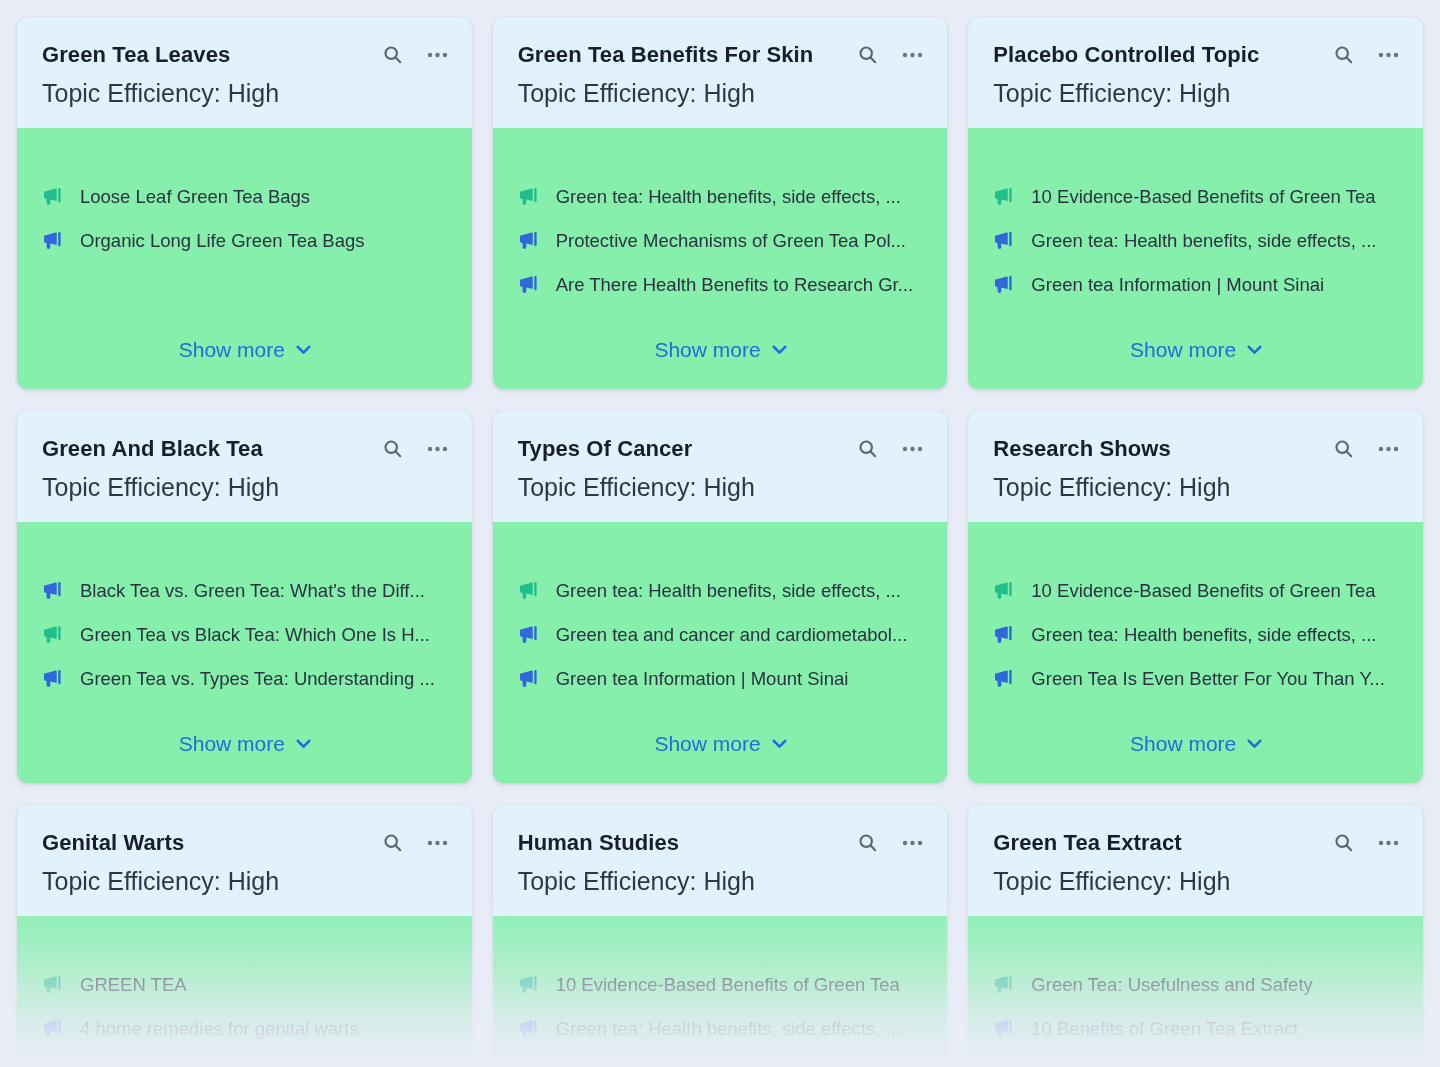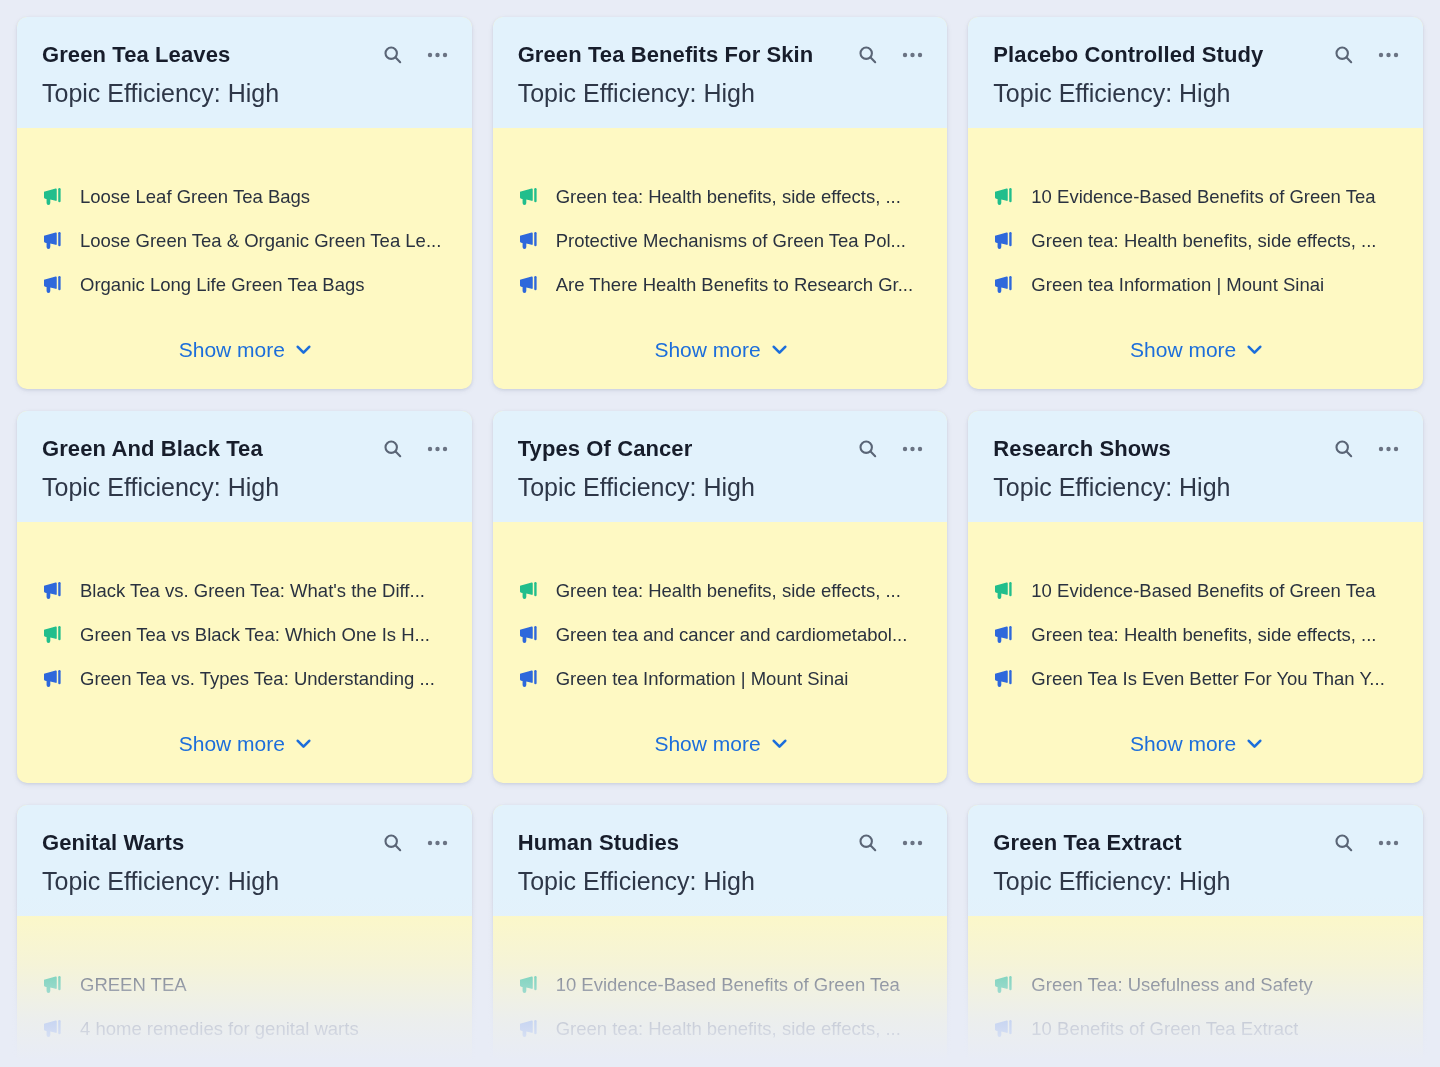--- a/index.html
+++ b/index.html
@@ -10,21 +10,21 @@
     position:relative;
   }
   .grid {
     display:grid;
     grid-template-columns:repeat(3, 1fr);
     grid-auto-rows:372px;
     gap:22px 21px;
     padding:17px;
   }
   .card {
-    background:#fef9c3;
+    background:#86efac;
     border-radius:10px;
     box-shadow:0 1px 3px rgba(24,38,75,0.10), 0 2px 6px rgba(24,38,75,0.06);
     display:flex;
     flex-direction:column;
     overflow:hidden;
   }
   .card-header {
     background:#e2f2fc;
     height:111px;
     flex:0 0 111px;
@@ -131,27 +131,20 @@
       <path d="M2.1 4.6 L14.3 1.15 a0.95 0.95 0 0 1 1.15 0.92 V13.1 a0.95 0.95 0 0 1 -1.15 0.92 L8.7 12.7 v3.7 a1.95 1.95 0 0 1 -3.9 0 v-4.3 l-1.5 -0.35 A1.3 1.3 0 0 1 2.1 10.5 Z"></path>
       <rect x="17" y="0.7" width="2.5" height="14.8" rx="1.25"></rect>
     </svg>
     <span class="item-text">Loose Leaf Green Tea Bags</span>
   </div>
           <div class="item">
     <svg class="mega" viewBox="0 0 22 20" fill="currentColor" style="color: rgb(46, 104, 219);">
       <path d="M2.1 4.6 L14.3 1.15 a0.95 0.95 0 0 1 1.15 0.92 V13.1 a0.95 0.95 0 0 1 -1.15 0.92 L8.7 12.7 v3.7 a1.95 1.95 0 0 1 -3.9 0 v-4.3 l-1.5 -0.35 A1.3 1.3 0 0 1 2.1 10.5 Z"></path>
       <rect x="17" y="0.7" width="2.5" height="14.8" rx="1.25"></rect>
     </svg>
-    <span class="item-text">Loose Green Tea &amp; Organic Green Tea Le...</span>
-  </div>
-          <div class="item">
-    <svg class="mega" viewBox="0 0 22 20" fill="currentColor" style="color: rgb(46, 104, 219);">
-      <path d="M2.1 4.6 L14.3 1.15 a0.95 0.95 0 0 1 1.15 0.92 V13.1 a0.95 0.95 0 0 1 -1.15 0.92 L8.7 12.7 v3.7 a1.95 1.95 0 0 1 -3.9 0 v-4.3 l-1.5 -0.35 A1.3 1.3 0 0 1 2.1 10.5 Z"></path>
-      <rect x="17" y="0.7" width="2.5" height="14.8" rx="1.25"></rect>
-    </svg>
     <span class="item-text">Organic Long Life Green Tea Bags</span>
   </div>
         </div>
       <button class="show-more">
         <span>Show more</span>
         <svg width="15" height="10" viewBox="0 0 15 10" fill="none">
           <polyline points="1.8,1.8 7.5,7.6 13.2,1.8" stroke="#1c6edb" stroke-width="2.6" stroke-linecap="round" stroke-linejoin="round"></polyline>
         </svg>
       </button>
     </div>
@@ -206,21 +199,21 @@
         <span>Show more</span>
         <svg width="15" height="10" viewBox="0 0 15 10" fill="none">
           <polyline points="1.8,1.8 7.5,7.6 13.2,1.8" stroke="#1c6edb" stroke-width="2.6" stroke-linecap="round" stroke-linejoin="round"></polyline>
         </svg>
       </button>
     </div>
   </section>
     <section class="card">
     <header class="card-header">
       <div class="header-top">
-        <h2 class="card-title">Placebo Controlled Study</h2>
+        <h2 class="card-title">Placebo Controlled Topic</h2>
         <div class="header-icons">
           <button class="icon-btn" aria-label="search">
             <svg width="22" height="22" viewBox="0 0 22 22" fill="none">
               <circle cx="9.2" cy="9.2" r="5.7" stroke="#5a6576" stroke-width="2.1"></circle>
               <line x1="13.6" y1="13.6" x2="18.2" y2="18.2" stroke="#5a6576" stroke-width="2.1" stroke-linecap="round"></line>
             </svg>
           </button>
           <button class="icon-btn" aria-label="more options">
             <svg width="21" height="6" viewBox="0 0 21 6" fill="#6a7383">
               <circle cx="3" cy="3" r="2.2"></circle>

